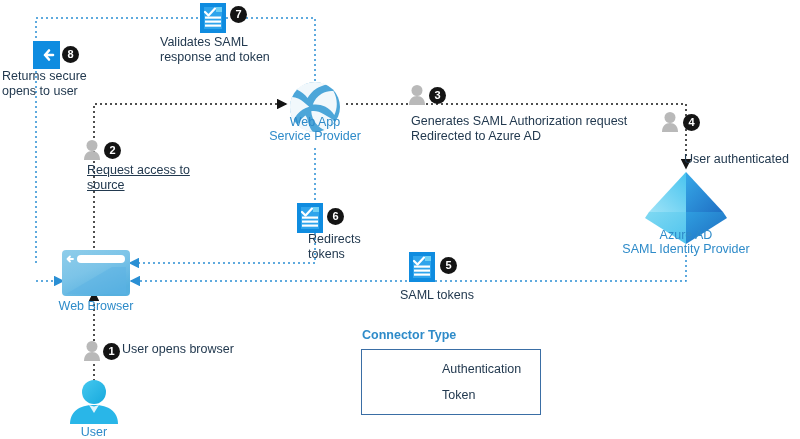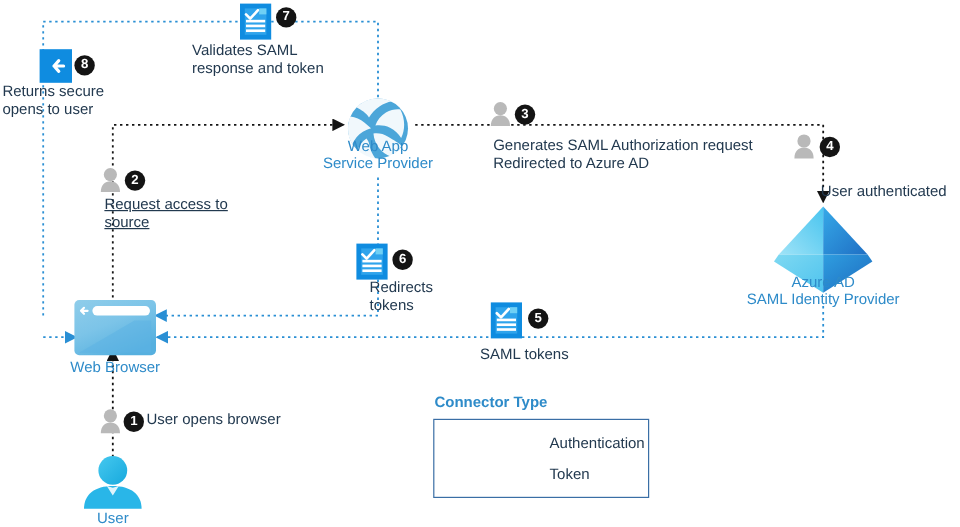--- a/index.html
+++ b/index.html
@@ -49,21 +49,20 @@
   .legend-box{
     position:absolute;
     border:1.3px solid #3a6ea5;
     background:#ffffff;
     box-sizing:border-box;
   }
   .legend-label{
     position:absolute;
     color:#22394f;
     font-size:12.5px;
-    margin-left:16px;
   }
 </style>
 </head>
 <body>
 
 <svg id="diagram" viewBox="0 0 800 439" xmlns="http://www.w3.org/2000/svg">
   <defs>
 
     <marker id="arrBlackR" markerWidth="7" markerHeight="7" refX="6" refY="3.5" orient="auto">
       <path d="M0,0 L7,3.5 L0,7 z" fill="#141414"></path>

